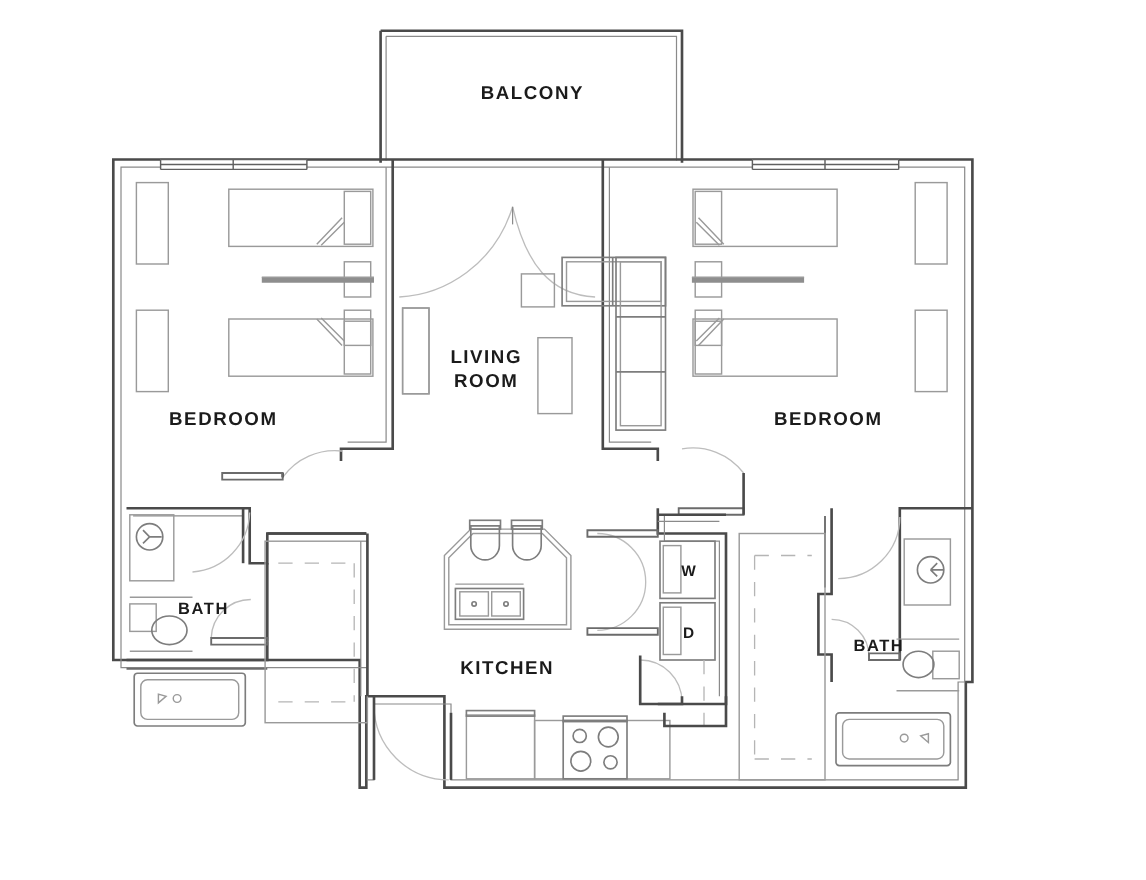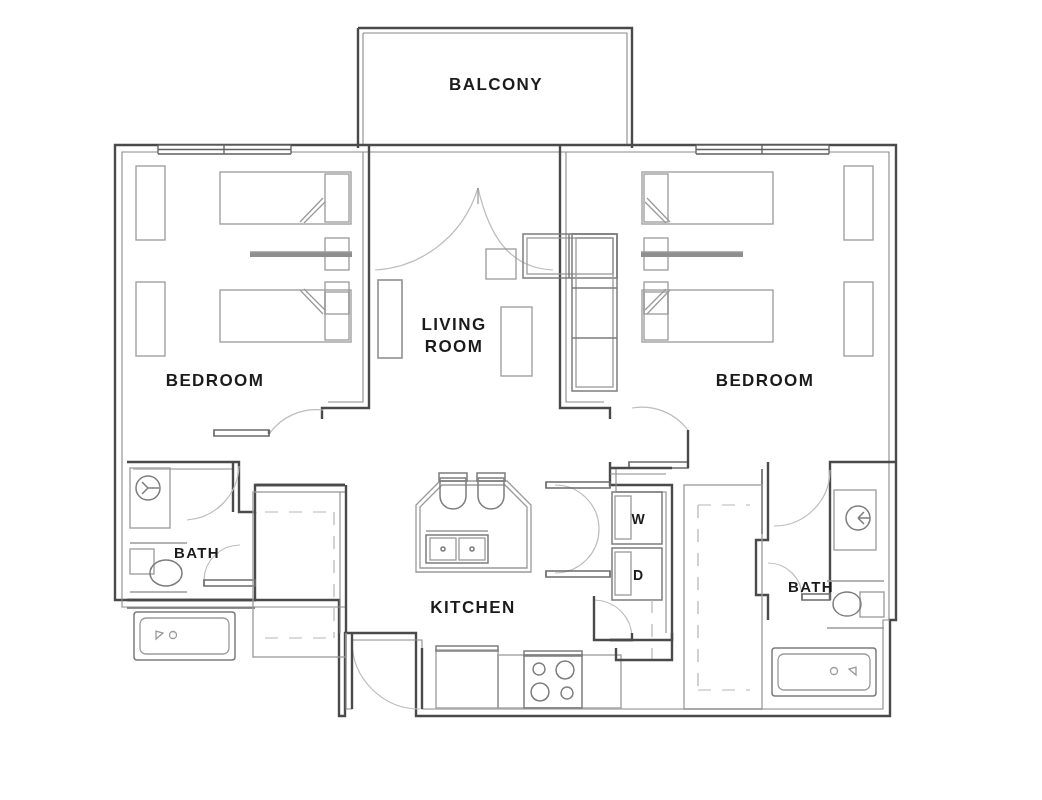--- a/index.html
+++ b/index.html
@@ -12,21 +12,20 @@
     width: 1042px;
     height: 800px;
     overflow: hidden;
     font-family: "Liberation Sans", sans-serif;
   }
   #plan-wrap {
     position: relative;
     width: 850px;
     height: 800px;
     background: #ffffff;
-    margin-left: 12px;
   }
   #floorplan-svg {
     display: block;
     width: 1042px;
     height: 800px;
   }
   .room-label {
     font-family: "Liberation Sans", sans-serif;
     font-weight: bold;
     fill: #1b1b1b;

